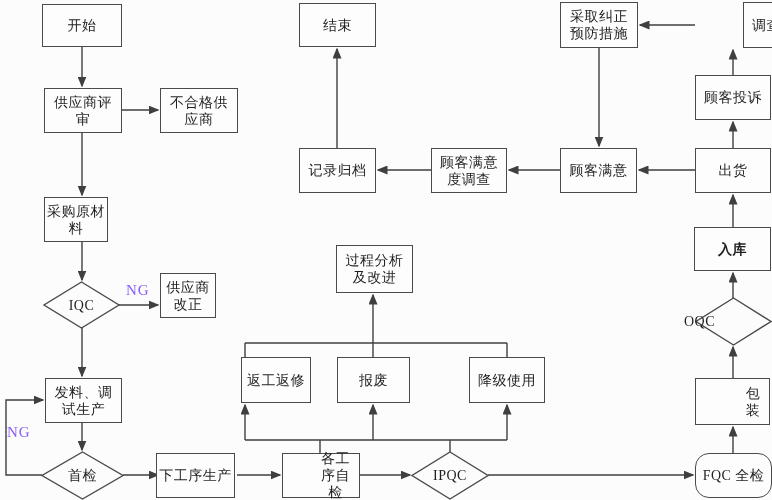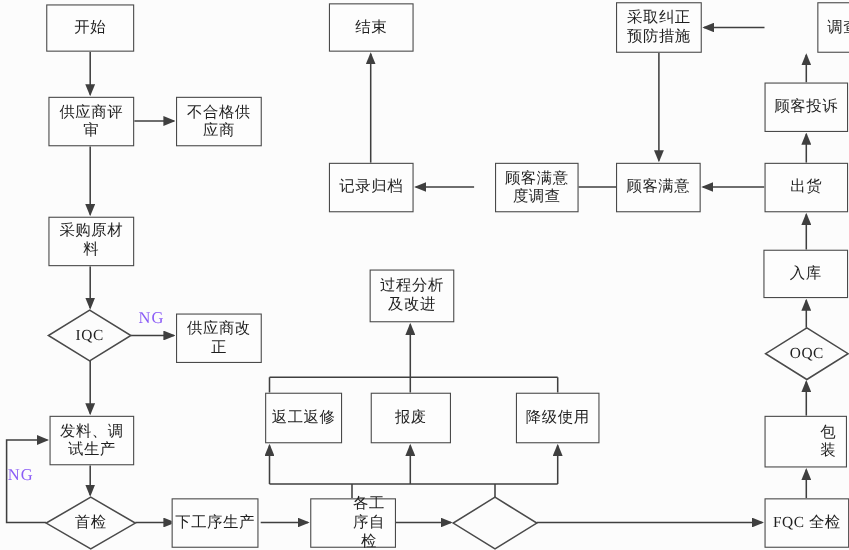--- a/index.html
+++ b/index.html
@@ -65,38 +65,39 @@
       <polyline points="245,343 507,343" fill="none" stroke="#3f3f3f" stroke-width="1.4"></polyline>
       <polyline points="373,357 373,295" fill="none" stroke="#3f3f3f" stroke-width="1.4" marker-end="url(#arrowhead)"></polyline>
       <polygon points="81.5,282 119,305 81.5,328 44,305" fill="#fcfcfc" stroke="#4a4a4a" stroke-width="1.4"></polygon>
       <polygon points="82.5,452 123,475.5 82.5,499 42,475.5" fill="#fcfcfc" stroke="#4a4a4a" stroke-width="1.4"></polygon>
       <polygon points="450,452 488,475.5 450,499 412,475.5" fill="#fcfcfc" stroke="#4a4a4a" stroke-width="1.4"></polygon>
       <polygon points="733.5,298 771,321.5 733.5,345 696,321.5" fill="#fcfcfc" stroke="#4a4a4a" stroke-width="1.4"></polygon>
     </svg>
     <div class="node rect" style="left: 42px; top: 4px; width: 80px; height: 43px;">开始</div>
     <div class="node rect" style="left: 44px; top: 88px; width: 78px; height: 45px;">供应商评审</div>
     <div class="node rect" style="left: 160px; top: 88px; width: 78px; height: 45px;">不合格供应商</div>
-    <div class="node rect" style="left: 44px; top: 197px; width: 78px; height: 45px; font-family: Liberation Mono, monospace;">采购原材料</div>
+    <div class="node rect" style="left: 44px; top: 197px; width: 64px; height: 45px;">采购原材料</div>
     <div class="node diamond" style="left: 44px; top: 282px; width: 75px; height: 46px;">IQC</div>
-    <div class="node rect" style="left: 160px; top: 285px; width: 78px; height: 45px;">供应商改正</div>
+    <div class="node rect" style="left: 160px; top: 273px; width: 56px; height: 45px;">供应商改正</div>
     <div class="node rect" style="left: 45px; top: 378px; width: 77px; height: 45px;">发料、调试生产</div>
     <div class="node diamond" style="left: 42px; top: 452px; width: 81px; height: 47px;">首检</div>
     <div class="node rect" style="left: 156px; top: 453px; width: 79px; height: 45px; text-align: right;">下工序生产</div>
     <div class="node rect" style="left: 282px; top: 453px; width: 78px; height: 45px; padding-left: 31px;">各工序自检</div>
-    <div class="node rect" style="left: 695px; top: 453px; width: 77px; height: 45px;">FQC 全检</div>
+    <div class="node diamond" style="left: 412px; top: 452px; width: 76px; height: 47px;">IPQC</div>
+    <div class="node rect" style="left: 695px; top: 453px; width: 77px; height: 45px; border-radius: 14px;">FQC 全检</div>
     <div class="node rect" style="left: 299px; top: 3px; width: 77px; height: 44px;">结束</div>
     <div class="node rect" style="left: 299px; top: 148px; width: 77px; height: 45px;">记录归档</div>
-    <div class="node rect" style="left: 431px; top: 148px; width: 76px; height: 45px; margin-left: 19px;">顾客满意度调查</div>
+    <div class="node rect" style="left: 431px; top: 148px; width: 76px; height: 45px;">顾客满意度调查</div>
     <div class="node rect" style="left: 336px; top: 245px; width: 77px; height: 48px;">过程分析及改进</div>
     <div class="node rect" style="left: 205px; top: 357px; width: 70px; height: 46px; margin-left: 36px;">返工返修</div>
     <div class="node rect" style="left: 337px; top: 357px; width: 73px; height: 46px;">报废</div>
     <div class="node rect" style="left: 469px; top: 357px; width: 76px; height: 46px;">降级使用</div>
     <div class="node rect" style="left: 560px; top: 2px; width: 78px; height: 46px;">采取纠正预防措施</div>
     <div class="node rect" style="left: 695px; top: 2px; width: 76px; height: 46px; margin-left: 48px;">调查分析</div>
     <div class="node rect" style="left: 695px; top: 75px; width: 76px; height: 45px;">顾客投诉</div>
     <div class="node rect" style="left: 560px; top: 148px; width: 77px; height: 45px;">顾客满意</div>
     <div class="node rect" style="left: 695px; top: 148px; width: 76px; height: 45px;">出货</div>
-    <div class="node rect" style="left: 694px; top: 227px; width: 77px; height: 44px;">入库</div>
-    <div class="node diamond" style="left: 696px; top: 298px; width: 75px; height: 47px;">OQC</div>
+    <div class="node rect" style="left: 694px; top: 227px; width: 77px; height: 44px; font-weight: bold;">入库</div>
+    <div class="node diamond" style="left: 662px; top: 298px; width: 75px; height: 47px;">OQC</div>
     <div class="node rect" style="left: 695px; top: 378px; width: 75px; height: 47px; padding-left: 43px;">包装</div>
     <div class="edge-label" style="left: 126px; top: 282px;">NG</div>
     <div class="edge-label" style="left: 7px; top: 424px;">NG</div>
   </div>
 
 </body></html>

